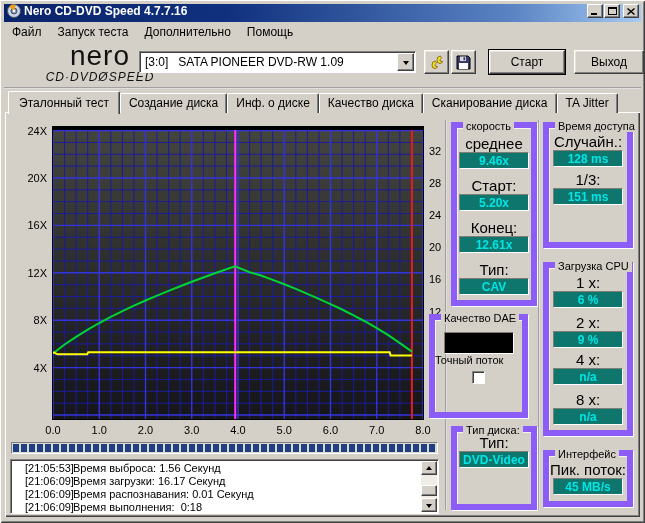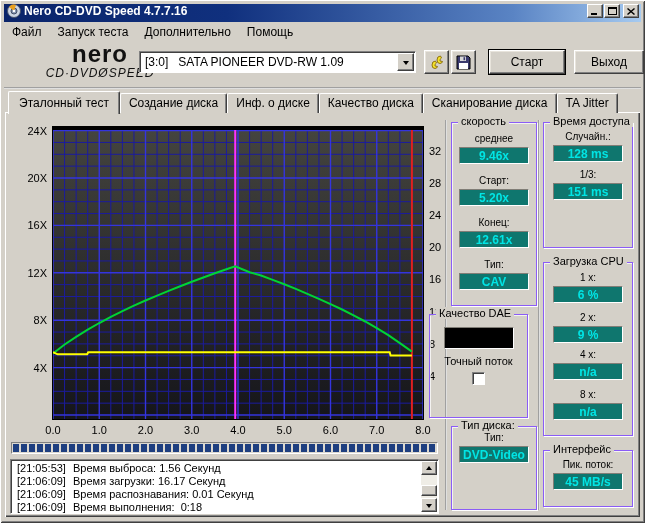--- a/index.html
+++ b/index.html
@@ -15,21 +15,21 @@
   .titlebar .ttext{font-size:12px;font-weight:bold;white-space:nowrap;flex:1 1 auto}
   .tb-btn{width:16px;height:14px;background:#d4d0c8;border:1px solid;border-color:#fff #404040 #404040 #fff;
     box-shadow:inset -1px -1px 0 #808080;display:flex;align-items:center;justify-content:center;flex:0 0 auto;margin-left:1px}
   .tb-btn.close{margin-left:3px}
   
   .menubar{position:absolute;left:4px;top:23px;right:4px;height:18px;display:flex;align-items:center;font-size:12px}
   .menu-item{padding:2px 8px;color:#000}
   
   .toolbar{position:absolute;left:4px;top:41px;right:4px;height:46px}
   .logo{position:absolute;left:16px;top:1px;width:160px;text-align:center;color:#111;line-height:1}
-  .logo .l1{font-size:24px;font-weight:bold;letter-spacing:1px}
+  .logo .l1{font-size:28px;font-weight:normal;letter-spacing:1px}
   .logo .l2{font-size:12px;font-weight:normal;font-style:italic;letter-spacing:1px;margin-top:1px}
   .combo{position:absolute;left:135px;top:10px;width:277px;height:22px;background:#fff;
     border:1px solid;border-color:#808080 #fff #fff #808080;box-shadow:inset 1px 1px 0 #404040;
     display:flex;align-items:center}
   .combo-text{flex:1;font-size:12px;padding-left:5px;white-space:pre;overflow:hidden}
   .combo-btn{width:17px;height:18px;margin-right:1px;background:#d4d0c8;border:1px solid;
     border-color:#fff #404040 #404040 #fff;box-shadow:inset -1px -1px 0 #808080;
     display:flex;align-items:center;justify-content:center}
   .arrow-down{width:0;height:0;border:3.5px solid transparent;border-top:4px solid #000;margin-top:4px}
   .btn3d{background:#d4d0c8;border:1px solid;border-color:#fff #404040 #404040 #fff;
@@ -46,46 +46,46 @@
     border:1px solid #404040;border-bottom:none;border-top-color:#fff;border-left-color:#fff;
     box-shadow:inset -1px 0 0 #808080;border-radius:2px 2px 0 0}
   .tab.active{height:23px;line-height:22px;padding:0 10px;margin-bottom:-1px;z-index:4}
   
   .tabpage{position:absolute;left:5px;top:112px;width:635px;height:405px;background:#d4d0c8;z-index:2;
     box-shadow:inset 1px 1px 0 #fff,inset -1px -1px 0 #404040,inset -2px -2px 0 #808080}
   .vdivider{position:absolute;width:2px;background:linear-gradient(90deg,#808080,#fff)}
   
   .chart{position:absolute;left:5px;top:11px;width:436px;height:322px}
   
-  .gbox{position:absolute;border:1px solid #8b5cf6;box-shadow:1px 1px 0 #fff,inset 1px 1px 0 rgba(255,255,255,.75)}
+  .gbox{position:absolute;border:6px solid #8b5cf6;box-shadow:1px 1px 0 #fff,inset 1px 1px 0 rgba(255,255,255,.75)}
   .gb-title{position:absolute;top:-8px;left:6px;background:#d4d0c8;padding:0 3px;font-size:11px;white-space:nowrap}
   .fld{margin-top:5px;text-align:center}
-  .fld .lbl{font-size:10px;line-height:14px}
+  .fld .lbl{font-size:15px;line-height:14px}
   .lcd{width:70px;height:17px;margin:1px auto 0;background:#0f766e;color:#00e5e5;font-weight:bold;font-size:12px;
     line-height:16px;text-align:center;border:1px solid;border-color:#807d76 #fff #fff #807d76;white-space:pre}
   .p-speed{left:446px;top:10px;width:86px;height:184px}
   .p-dae{left:424px;top:202px;width:99px;height:104px}
   .p-disc{left:446px;top:314px;width:86px;height:84px}
   .p-access{left:538px;top:10px;width:90px;height:126px}
   .p-cpu{left:538px;top:150px;width:90px;height:174px}
   .p-iface{left:538px;top:338px;width:90px;height:57px}
   .dae-box{width:70px;height:22px;margin:12px auto 0;background:#000;border:1px solid;border-color:#807d76 #fff #fff #807d76}
-  .dae-lbl{font-size:11px;line-height:13px;text-align:center;margin-top:6px}
+  .dae-lbl{font-size:11px;line-height:13px;}
   .checkbox{width:13px;height:13px;margin:4px auto 0;background:#fff;border:1px solid;border-color:#808080 #fff #fff #808080;
     box-shadow:inset 1px 1px 0 #404040}
   
   .progress{position:absolute;left:6px;top:330px;width:427px;height:12px;background:#dcd9d1;
     border:1px solid;border-color:#808080 #fff #fff #808080;padding:1px}
   .progress-fill{height:100%;background:repeating-linear-gradient(90deg,#1e3f80 0px,#1e3f80 6px,#dcd9d1 6px,#dcd9d1 8px)}
   
   .log{position:absolute;left:5px;top:347px;width:429px;height:55px;background:#fff;
     border:1px solid;border-color:#808080 #fff #fff #808080;box-shadow:inset 1px 1px 0 #404040;overflow:hidden}
   .log-lines{position:absolute;left:2px;top:2px;right:18px;bottom:2px;font-size:11px;line-height:13px}
   .log-line{display:flex;white-space:pre}
-  .log-time{width:60px;flex:0 0 auto;padding-left:4px}
+  .log-time{width:60px;flex:0 0 auto;padding-left:12px}
   .log-text{flex:1}
   .scrollbar{position:absolute;top:1px;right:1px;bottom:1px;width:16px;background:#efede6}
   .sb-btn{position:absolute;left:0;width:16px;height:14px;background:#d4d0c8;border:1px solid;
     border-color:#fff #404040 #404040 #fff;box-shadow:inset -1px -1px 0 #808080;
     display:flex;align-items:center;justify-content:center}
   .sb-up{top:0}.sb-down{bottom:0}
   .sb-thumb{position:absolute;left:0;bottom:16px;width:16px;height:11px;background:#d4d0c8;border:1px solid;
     border-color:#fff #404040 #404040 #fff;box-shadow:inset -1px -1px 0 #808080}
   .tri-up{width:0;height:0;border:3.5px solid transparent;border-bottom:4px solid #000;margin-top:-3px}
   .tri-dn{width:0;height:0;border:3.5px solid transparent;border-top:4px solid #000;margin-top:4px}

